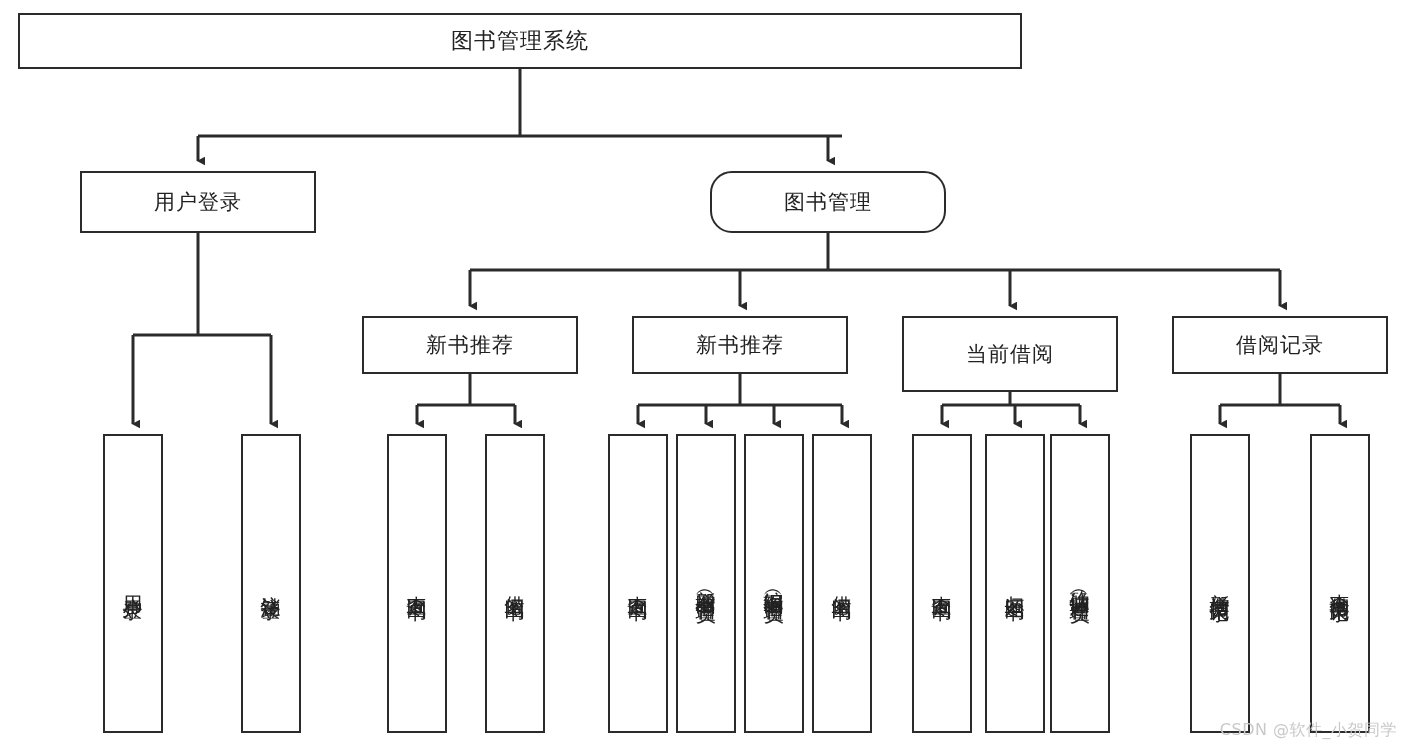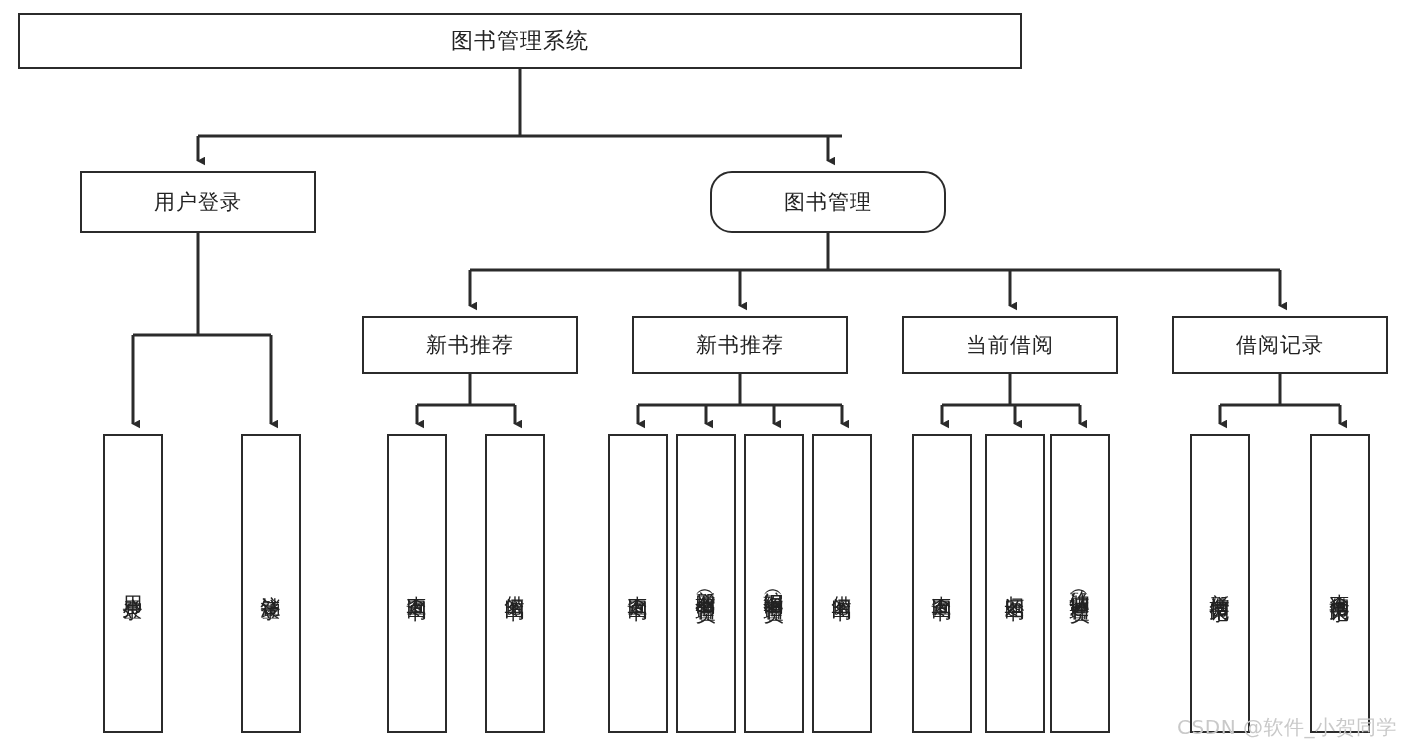--- a/index.html
+++ b/index.html
@@ -53,21 +53,21 @@
     white-space: nowrap;
   }
   .node-box.root .node-label {
     font-size: 22px;
     text-align: center;
   }
   #watermark {
     position: absolute;
     right: 8px;
     bottom: 6px;
-    font-size: 20px;
+    font-size: 16px;
     color: #c9c9c9;
     letter-spacing: 0.5px;
     z-index: 5;
     white-space: nowrap;
     font-family: "DejaVu Sans", "Liberation Sans", sans-serif;
   }
 </style>
 </head>
 <body>
 
@@ -133,21 +133,21 @@
   <div class="node-box" style="left:710px; top:171px; width:236px; height:62px;border-radius:22px;">
     <span class="node-label">图书管理</span>
   </div>
 
   <div class="node-box" style="left:362px; top:316px; width:216px; height:58px;">
     <span class="node-label">新书推荐</span>
   </div>
   <div class="node-box" style="left:632px; top:316px; width:216px; height:58px;">
     <span class="node-label">新书推荐</span>
   </div>
-  <div class="node-box" style="left:902px; top:316px; width:216px; height:58px;">
+  <div class="node-box" style="left:902px; top:316px; width:216px; height:76px;">
     <span class="node-label">当前借阅</span>
   </div>
   <div class="node-box" style="left:1172px; top:316px; width:216px; height:58px;">
     <span class="node-label">借阅记录</span>
   </div>
 
   <div class="node-box vertical" style="left:103px; top:434px; width:60px; height:299px;">
     <span class="node-label">用户登录</span>
   </div>
   <div class="node-box vertical" style="left:241px; top:434px; width:60px; height:299px;">

